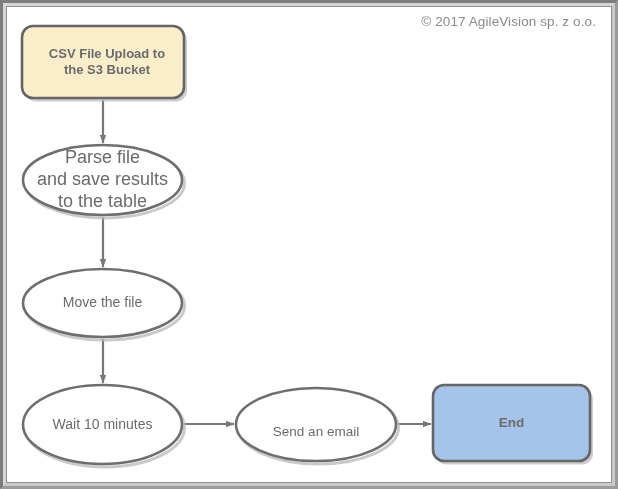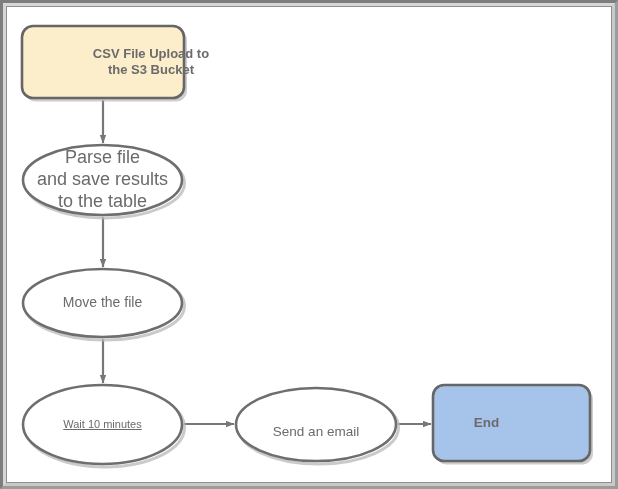--- a/index.html
+++ b/index.html
@@ -111,28 +111,29 @@
         <ellipse cx="105" cy="427.5" rx="79.5" ry="39.5" fill="none" stroke="#b8b8b8" stroke-width="3" opacity="0.75"></ellipse>
         <ellipse cx="102.5" cy="424.5" rx="79.5" ry="39.5" fill="#ffffff" stroke="#6e6e6e" stroke-width="2.6"></ellipse>
         <ellipse cx="318.5" cy="427.5" rx="80" ry="36.5" fill="none" stroke="#b8b8b8" stroke-width="3" opacity="0.75"></ellipse>
         <ellipse cx="316" cy="424.5" rx="80" ry="36.5" fill="#ffffff" stroke="#6e6e6e" stroke-width="2.6"></ellipse>
         <rect x="436" y="388.5" width="157" height="76" rx="11" ry="11" fill="#b8b8b8" opacity="0.7"></rect>
         <rect x="433" y="385" width="157" height="76" rx="11" ry="11" fill="#a6c4ea" stroke="#666666" stroke-width="2.6"></rect>
       </g>
   </svg>
 
   <div id="labels-layer">
-      <div class="node-label bold" style="left: 22px; top: 26px; width: 170px; height: 72px; font-size: 13px; color: rgb(107, 107, 107); padding-left: 44px;">CSV File Upload to
+      <div class="node-label bold" style="left: 22px; top: 26px; width: 170px; height: 72px; font-size: 13px; color: rgb(107, 107, 107);">CSV File Upload to
 the S3 Bucket</div>
       <div class="node-label" style="left: 23px; top: 145px; width: 159px; height: 70px; font-size: 18px; color: rgb(107, 107, 107);">Parse file
 and save results
 to the table</div>
       <div class="node-label" style="left: 23px; top: 269px; width: 159px; height: 68px; font-size: 14px; color: rgb(107, 107, 107);">Move the file</div>
-      <div class="node-label" style="left: 23px; top: 385px; width: 159px; height: 79px; font-size: 11px; color: rgb(107, 107, 107); text-decoration: underline;">Wait 10 minutes</div>
+      <div class="node-label" style="left: 23px; top: 385px; width: 159px; height: 79px; font-size: 14px; color: rgb(107, 107, 107);">Wait 10 minutes</div>
       <div class="node-label" style="left: 236px; top: 396px; width: 160px; height: 73px; font-size: 13.5px; color: rgb(107, 107, 107);">Send an email</div>
-      <div class="node-label bold" style="left: 408px; top: 385px; width: 157px; height: 76px; font-size: 13.5px; color: rgb(107, 107, 107); border-radius: 16px;">End</div>
+      <div class="node-label bold" style="left: 433px; top: 385px; width: 157px; height: 76px; font-size: 13.5px; color: rgb(107, 107, 107); border-radius: 16px;">End</div>
     </div>
 
+  <div class="copyright">© 2017 AgileVision sp. z o.o.</div>
 
   <div class="frame-inner"></div>
   <div class="frame-hairline"></div>
   <div class="frame-outer"></div>
 </div>
 
 </body></html>

